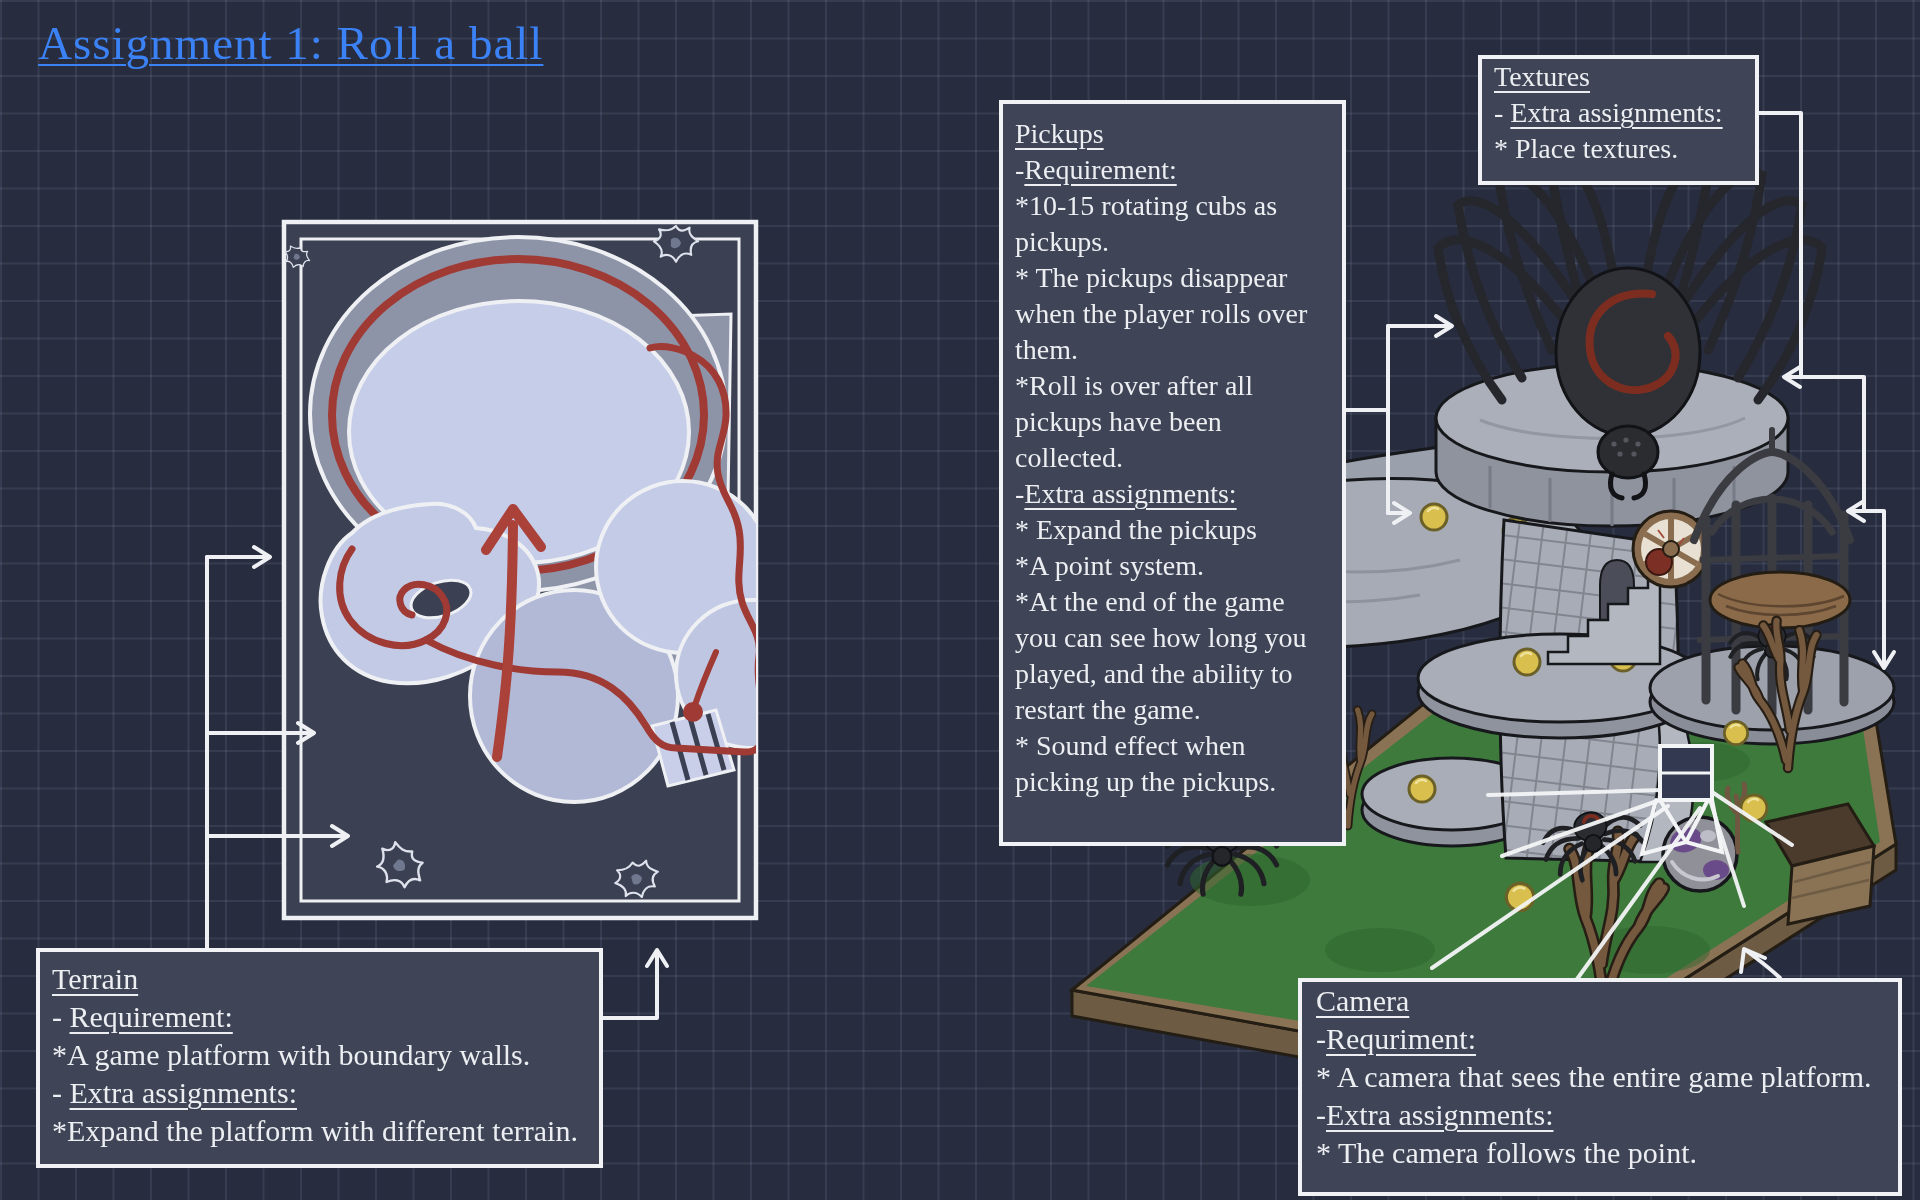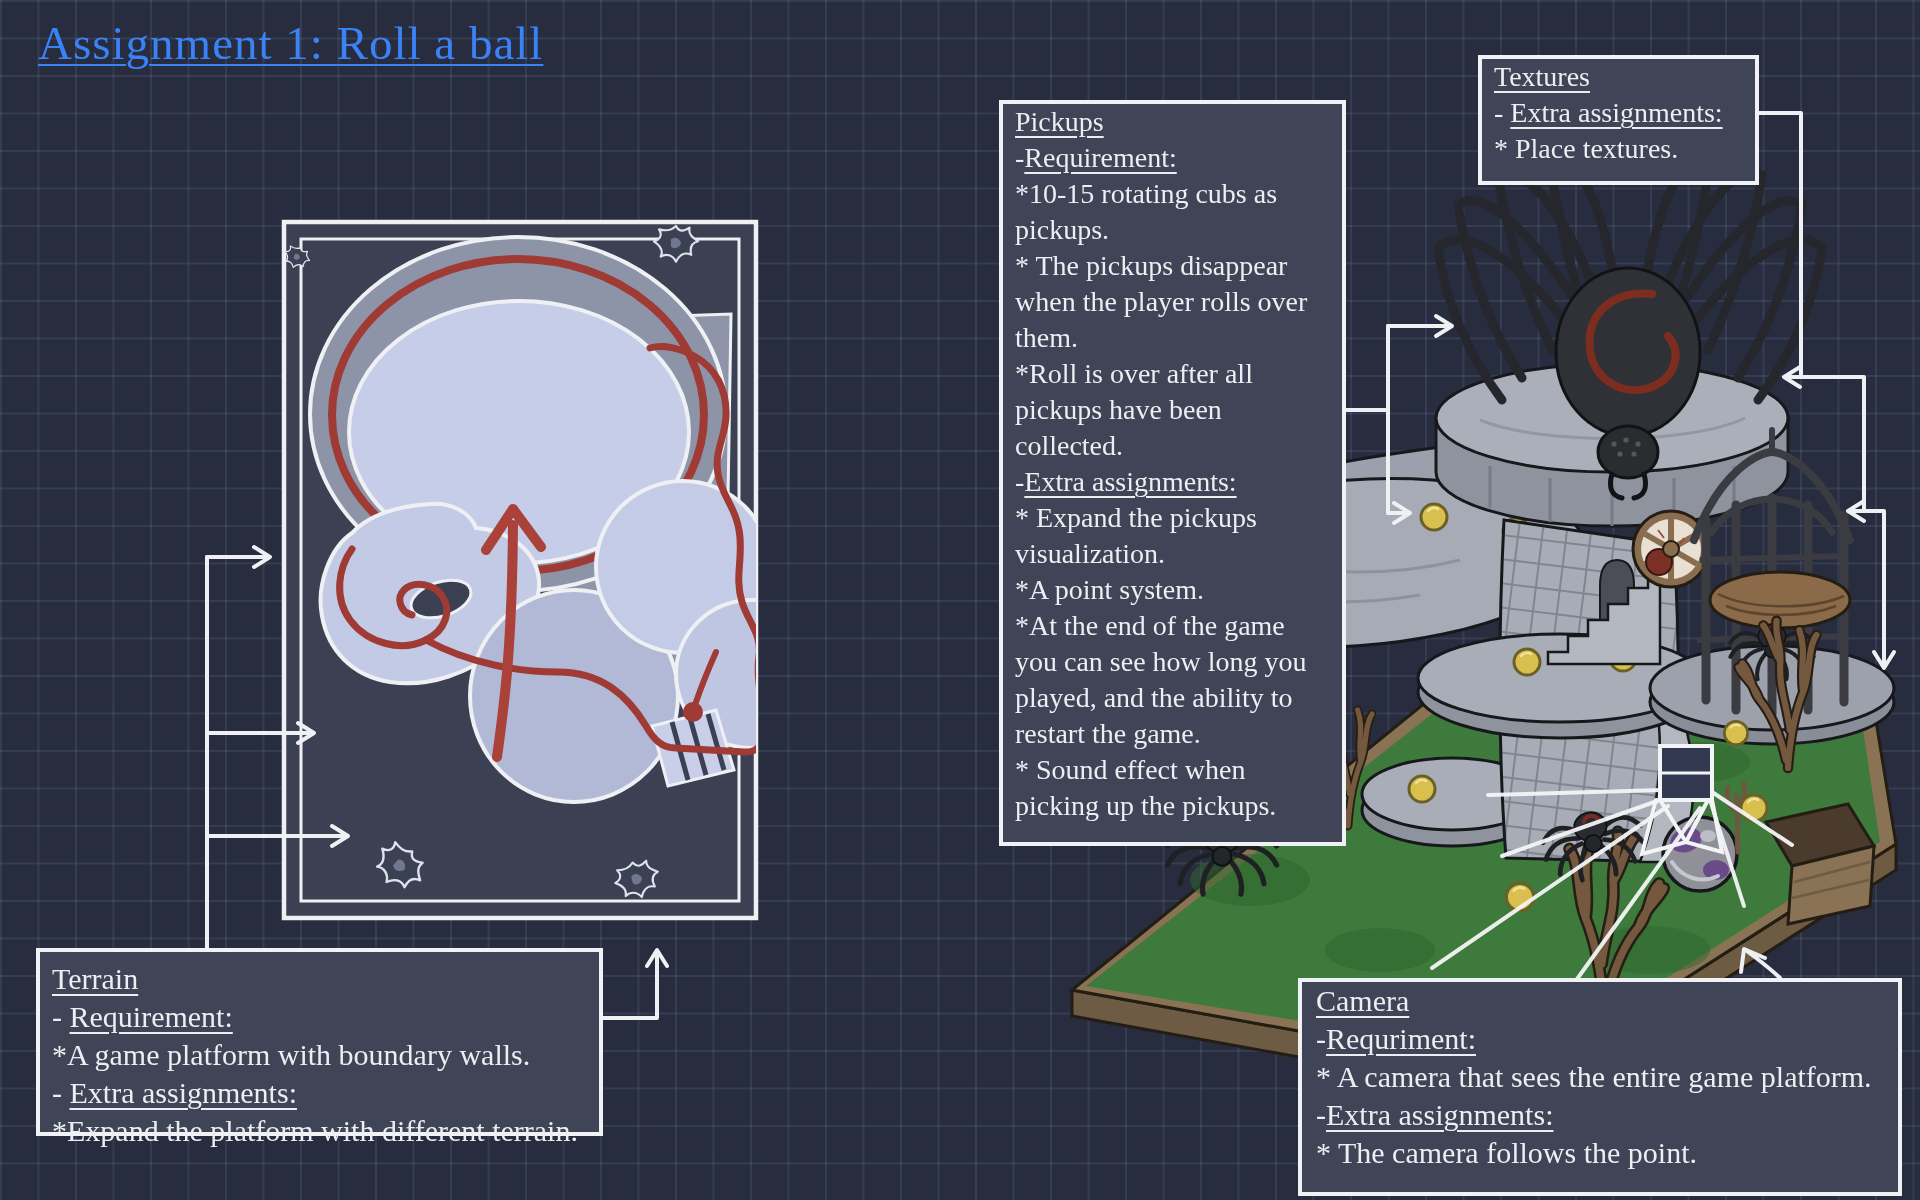--- a/index.html
+++ b/index.html
@@ -16,44 +16,43 @@
   .box{
     position:absolute;z-index:2;box-sizing:border-box;
     background:#3f4556;border:4px solid #f1f2f5;color:#eceef2;
   }
   .bline{white-space:nowrap;}
   .u{text-decoration:underline;text-underline-offset:5px;text-decoration-thickness:2px;}
   #page-title{
     position:absolute;z-index:2;left:38px;top:16px;
     font-size:47px;color:#3b82f6;letter-spacing:1px;text-align:center;
   }
-  #box-pickups {left:999px;top:100px;width:347px;height:746px;font-size:28px;line-height:36px;padding:0 12px;}
+  #box-pickups {left:999px;top:100px;width:347px;height:746px;font-size:28px;line-height:36px;padding:12px 12px;}
   #box-textures{left:1478px;top:55px;width:281px;height:130px;font-size:28px;line-height:36px;padding:0 12px;}
-  #box-terrain {left:36px;top:948px;width:567px;height:188px;font-size:30px;line-height:38px;padding:8px 12px;}
+  #box-terrain {left:36px;top:948px;width:567px;height:220px;font-size:30px;line-height:38px;padding:8px 12px;}
   #box-camera  {left:1298px;top:978px;width:604px;height:218px;font-size:30px;line-height:38px;padding:0 14px;}
 </style>
 </head>
 <body>
 
 <div id="page-title"><span class="u">Assignment 1: Roll a ball</span></div>
 
 <div id="box-pickups" class="box">
     <div class="bline"><span class="u">Pickups</span></div>
     <div class="bline"><span>-</span><span class="u">Requirement:</span></div>
     <div class="bline"><span>*10-15 rotating cubs as</span></div>
     <div class="bline"><span>pickups.</span></div>
     <div class="bline"><span>* The pickups disappear</span></div>
     <div class="bline"><span>when the player rolls over</span></div>
     <div class="bline"><span>them.</span></div>
     <div class="bline"><span>*Roll is over after all</span></div>
     <div class="bline"><span>pickups have been</span></div>
     <div class="bline"><span>collected.</span></div>
     <div class="bline"><span>-</span><span class="u">Extra assignments:</span></div>
     <div class="bline"><span>* Expand the pickups</span></div>
-    <div class="bline"><span>visualization.</span></div>
     <div class="bline"><span>*A point system.</span></div>
     <div class="bline"><span>*At the end of the game</span></div>
     <div class="bline"><span>you can see how long you</span></div>
     <div class="bline"><span>played, and the ability to</span></div>
     <div class="bline"><span>restart the game.</span></div>
     <div class="bline"><span>* Sound effect when</span></div>
     <div class="bline"><span>picking up the pickups.</span></div>
   </div>
 <div id="box-textures" class="box">
     <div class="bline"><span class="u">Textures</span></div>

